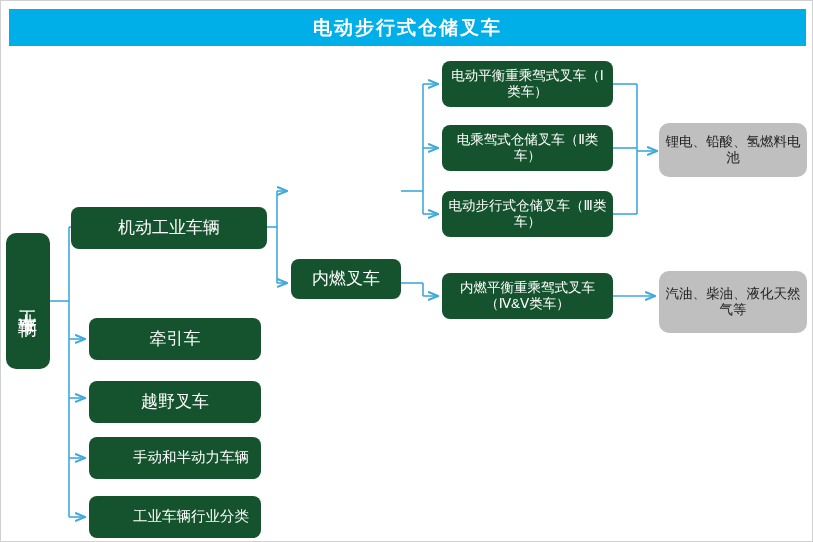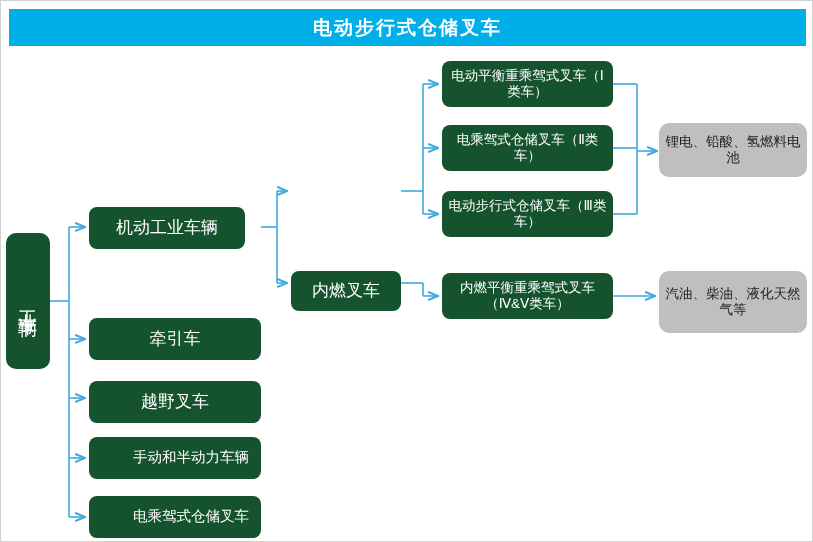--- a/index.html
+++ b/index.html
@@ -105,37 +105,37 @@
       <path d="M422,295 L437,295" marker-end="url(#arw)"></path>
 
       <path d="M612,295 L654,295" marker-end="url(#arw)"></path>
     </g>
   </svg>
 
   <div class="node root" style="left:5px;top:232px;width:44px;height:136px;">
     <span>工业车辆</span>
   </div>
 
-  <div class="node fs17" style="left:88px;top:206px;width:156px;height:42px;">
+  <div class="node fs17" style="left:70px;top:206px;width:196px;height:42px;">
     <span>机动工业车辆</span>
   </div>
   <div class="node fs17" style="left:88px;top:317px;width:172px;height:42px;">
     <span>牵引车</span>
   </div>
   <div class="node fs17" style="left:88px;top:380px;width:172px;height:42px;">
     <span>越野叉车</span>
   </div>
   <div class="node fs15" style="left:88px;top:436px;width:172px;height:42px;">
     <span>手动和半动力车辆</span>
   </div>
   <div class="node fs15" style="left:88px;top:495px;width:172px;height:42px;">
-    <span>电乘驾式仓储叉车</span>
+    <span>工业车辆行业分类</span>
   </div>
 
-  <div class="node fs17" style="left:290px;top:270px;width:110px;height:40px;">
+  <div class="node fs17" style="left:290px;top:258px;width:110px;height:40px;">
     <span>内燃叉车</span>
   </div>
 
   <div class="node fs14" style="left:441px;top:60px;width:171px;height:46px;">
     <span>电动平衡重乘驾式叉车（Ⅰ类车）</span>
   </div>
   <div class="node fs14" style="left:441px;top:124px;width:171px;height:46px;">
     <span>电乘驾式仓储叉车（Ⅱ类车）</span>
   </div>
   <div class="node fs14" style="left:441px;top:190px;width:171px;height:46px;">

